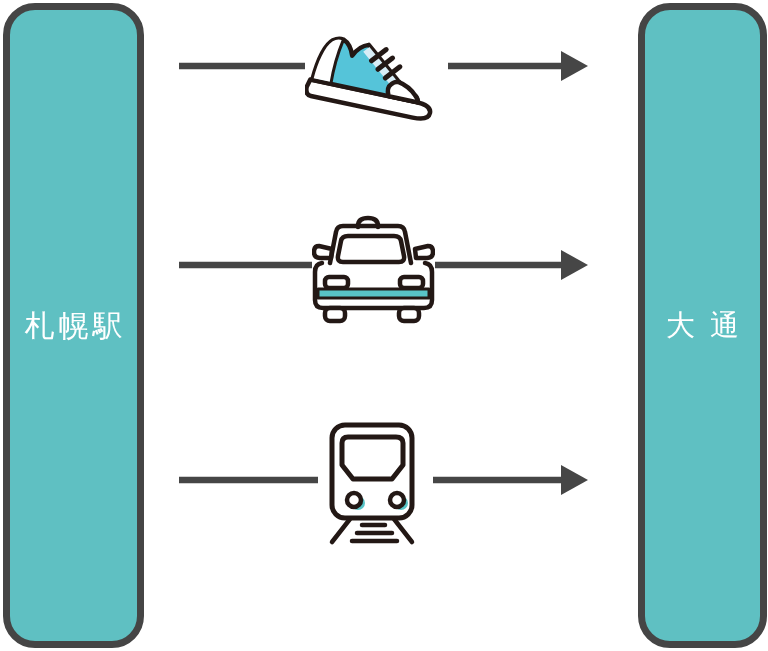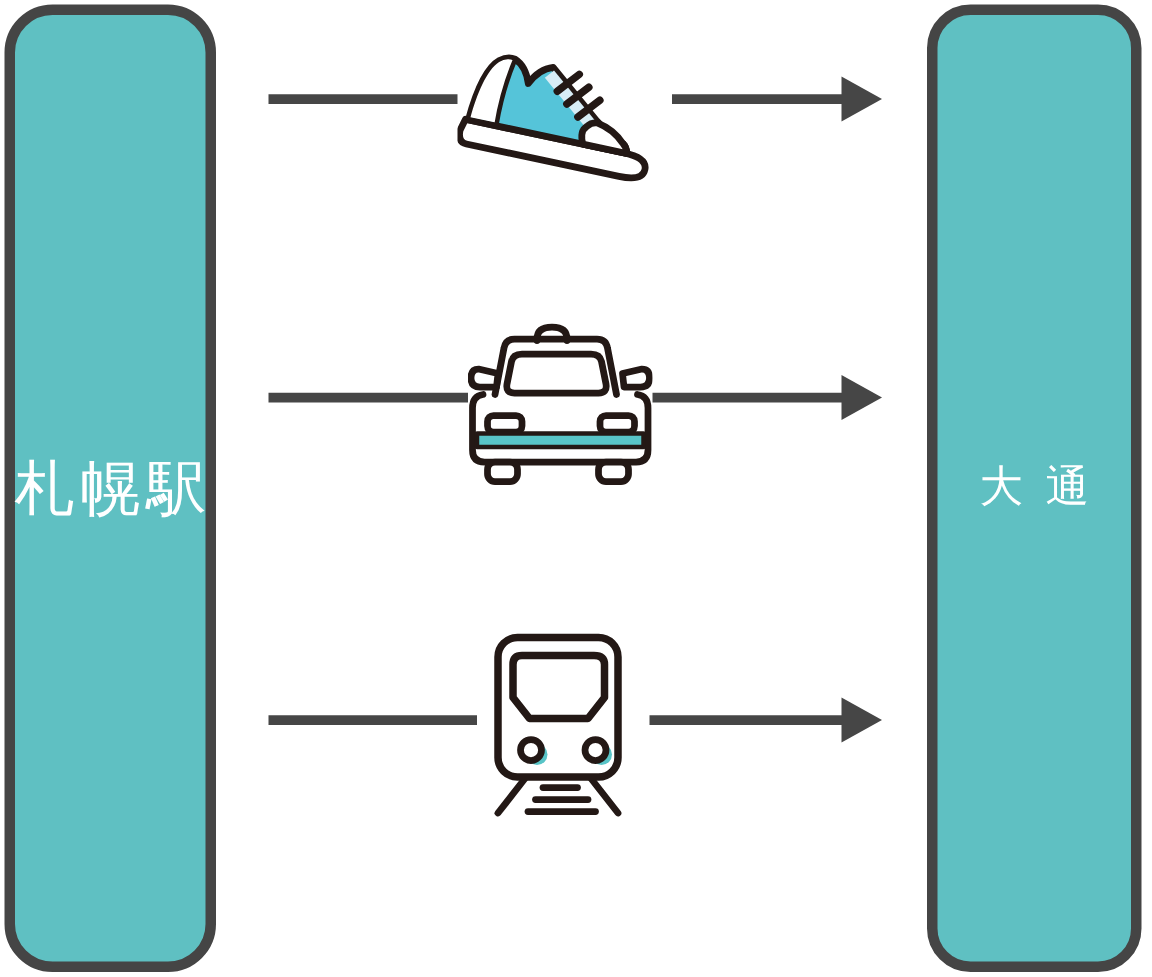--- a/index.html
+++ b/index.html
@@ -8,24 +8,24 @@
     font-family:"Liberation Sans","DejaVu Sans",sans-serif;overflow:hidden;
   }
   .pillar{
     position:absolute;top:3px;height:645px;box-sizing:border-box;
     background:var(--pillar-fill,#5fc0c2);
     border:7px solid var(--pillar-border,#454545);
     border-radius:32px;
     display:flex;flex-direction:column;align-items:center;justify-content:center;
   }
   #pillar-left{left:3px;width:141px;}
-  #pillar-right{left:618px;width:143px;border-radius:29px;}
+  #pillar-right{left:638px;width:129px;}
   .pillar-label{
     color:var(--pillar-text,#ffffff);
-    font-size:40px;letter-spacing:4px;padding-left:4px;
+    font-size:30px;letter-spacing:4px;padding-left:4px;
     text-align:center;line-height:40px;white-space:nowrap;
   }
   #pillar-right .pillar-label{
     font-size:29px;letter-spacing:15px;padding-left:15px;line-height:45px;
   }
   .arrow-svg{position:absolute;left:177px;width:412px;height:34px;z-index:1;}
   #arrow-walk{top:49px;}
   #arrow-taxi{top:248px;}
   #arrow-train{top:463px;}
   .arrow-line{stroke:var(--arrow,#464646);stroke-width:6.5;}

